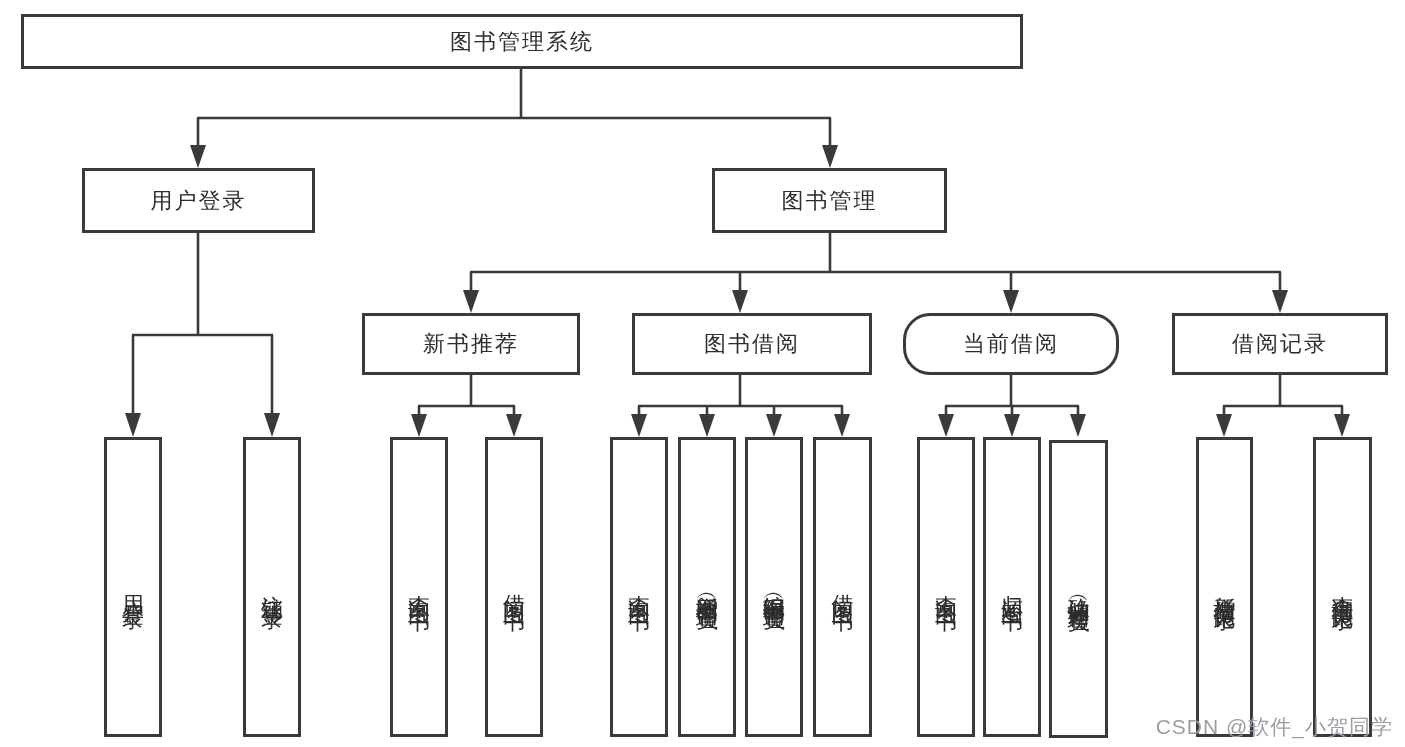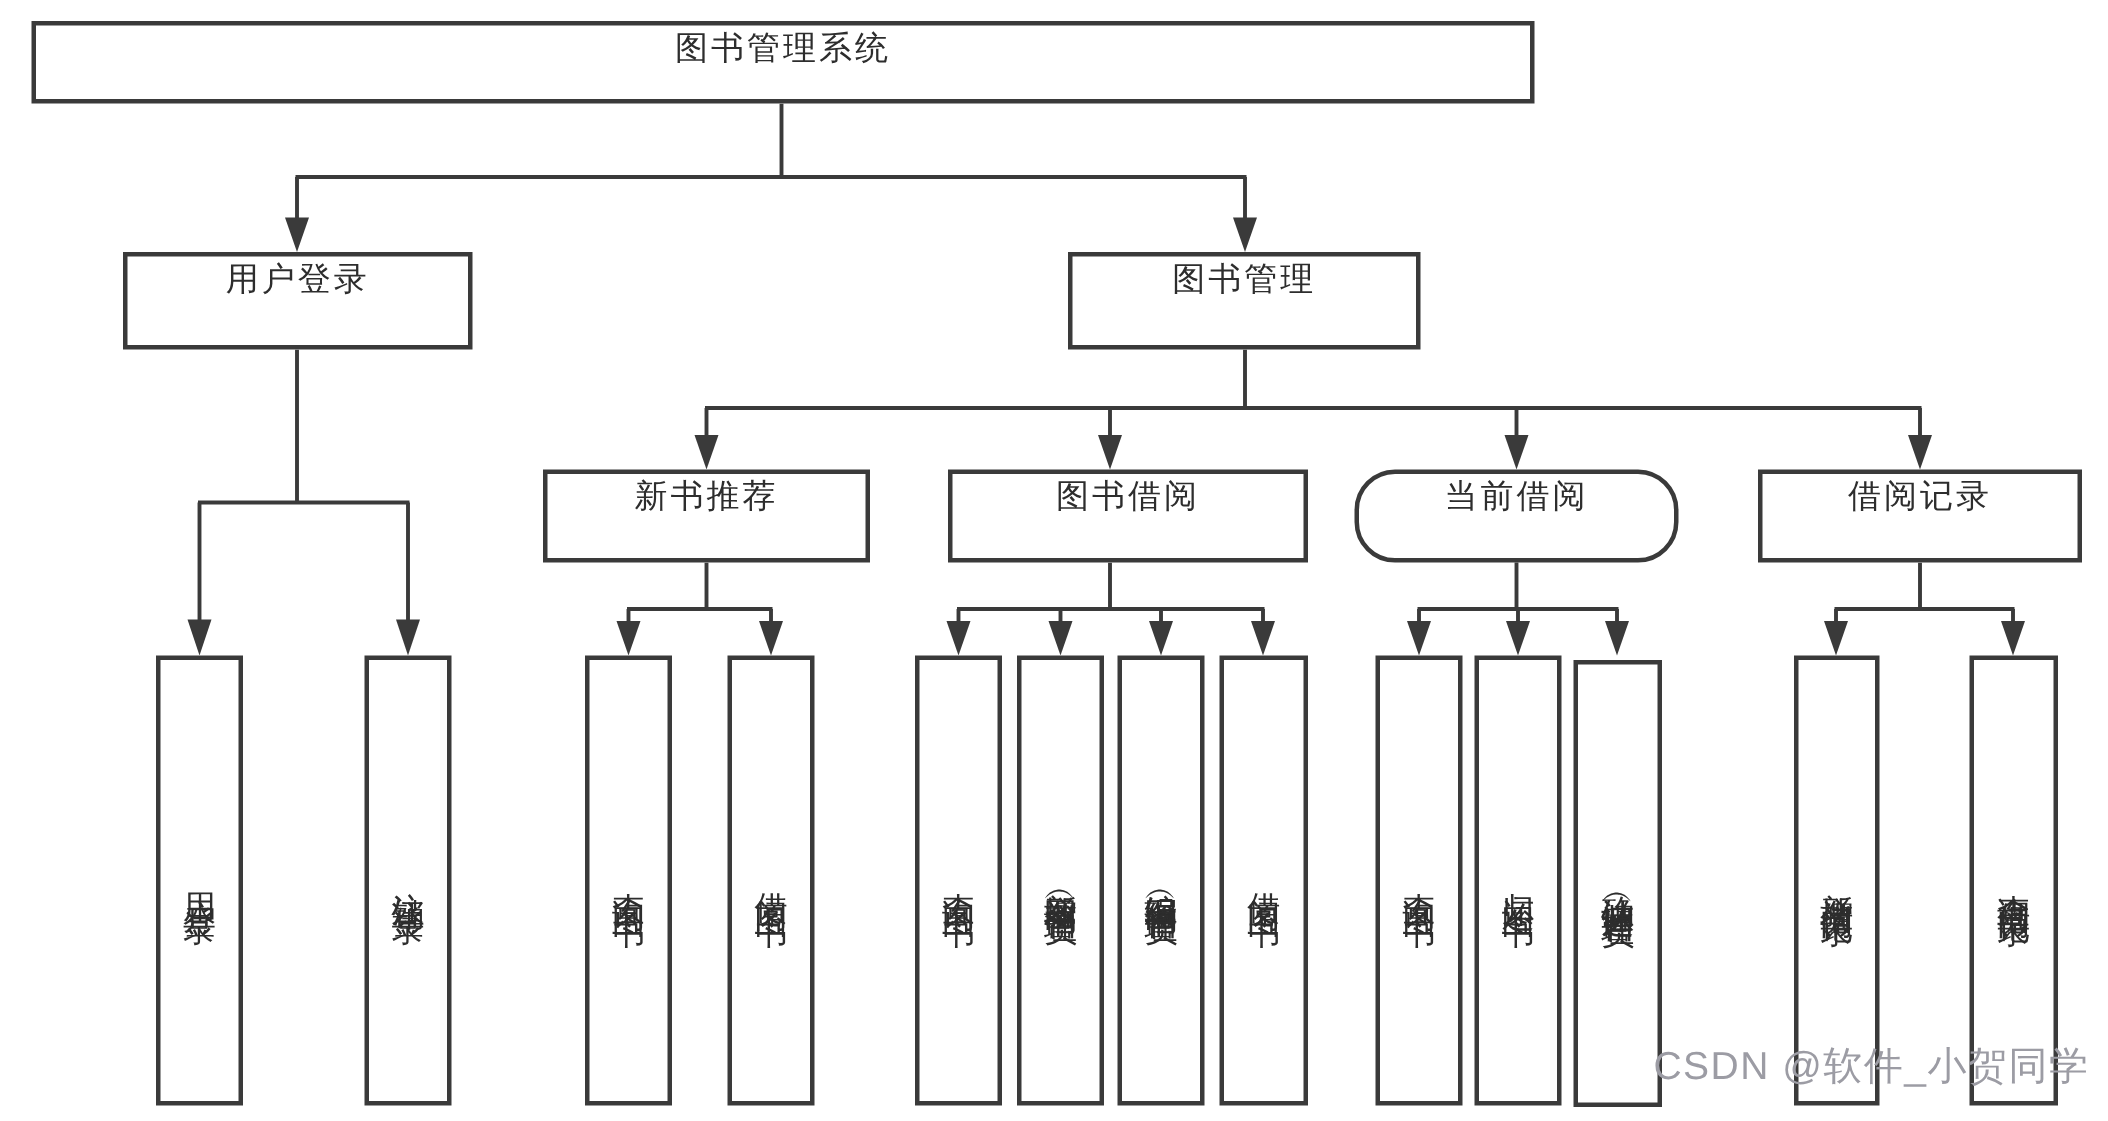--- a/index.html
+++ b/index.html
@@ -21,20 +21,21 @@
     width: 1405px;
     height: 747px;
     z-index: 1;
   }
   .node {
     position: absolute;
     box-sizing: border-box;
     background: #ffffff;
     border: 3px solid #3a3a3a;
     display: flex;
+    align-items: center;
     justify-content: center;
     color: #2d2d2d;
     z-index: 2;
   }
   .node .lbl {
     font-size: 22px;
     letter-spacing: 2px;
     white-space: nowrap;
   }
   .vnode {
@@ -52,22 +53,22 @@
     writing-mode: vertical-rl;
     text-orientation: mixed;
     font-size: 22px;
     letter-spacing: 5px;
     line-height: 1;
     white-space: nowrap;
   }
   .watermark {
     position: absolute;
     right: 12px;
-    bottom: 19px;
-    font-size: 26px;
+    bottom: 6px;
+    font-size: 21px;
     color: #9c9ca4;
     letter-spacing: 1px;
     z-index: 3;
     white-space: nowrap;
   }
 </style>
 </head>
 <body>
 
 <div class="stage">

